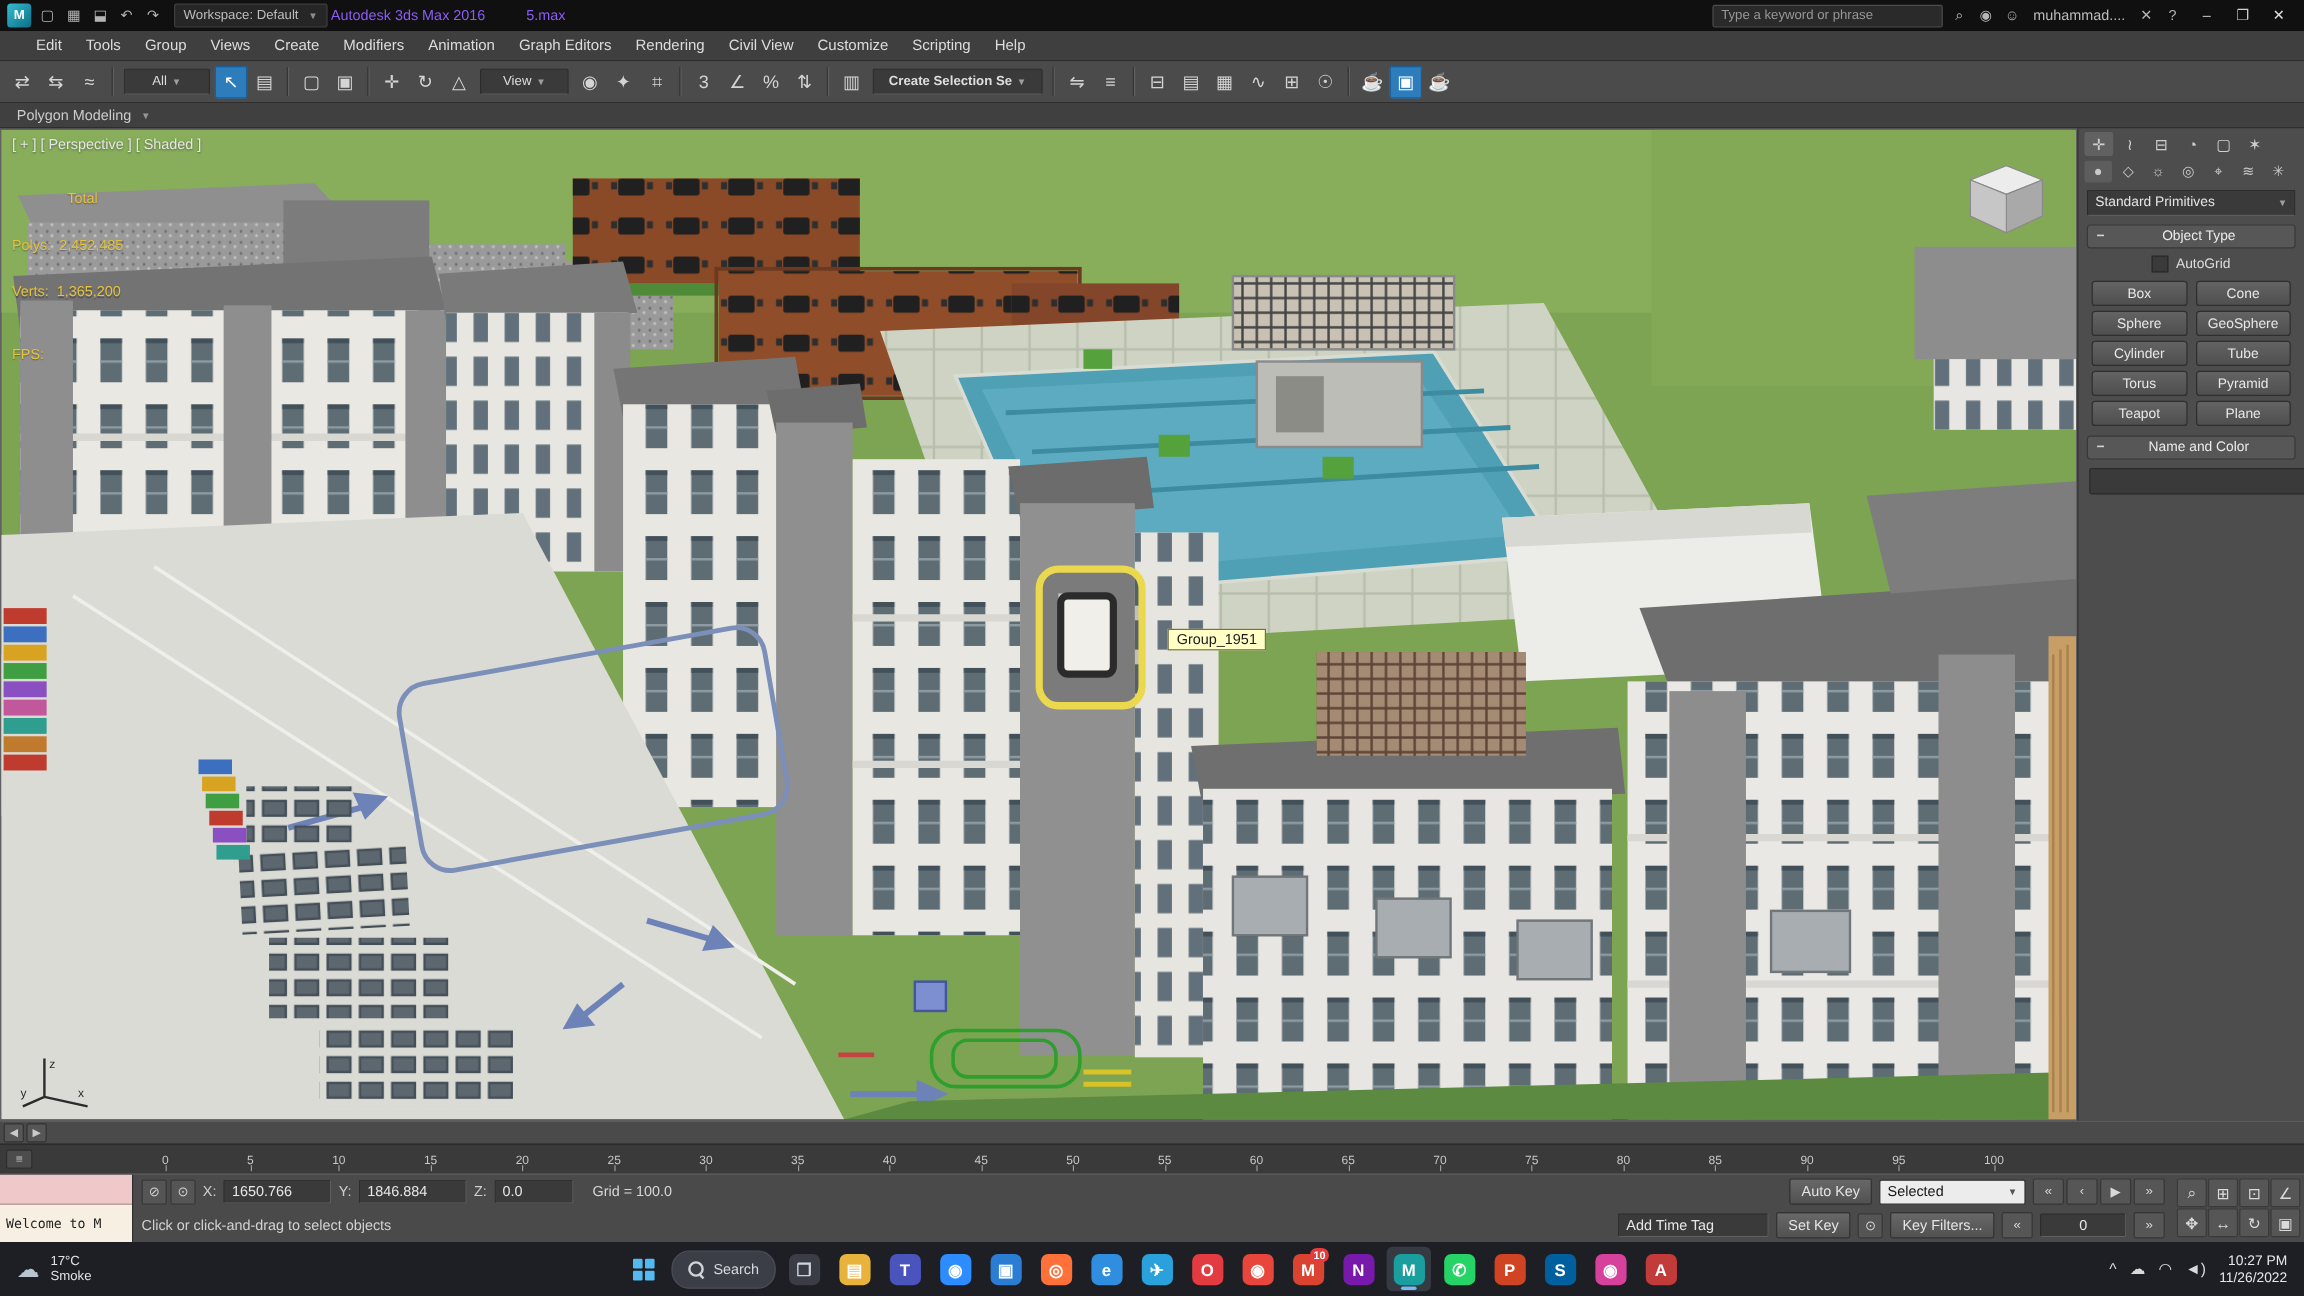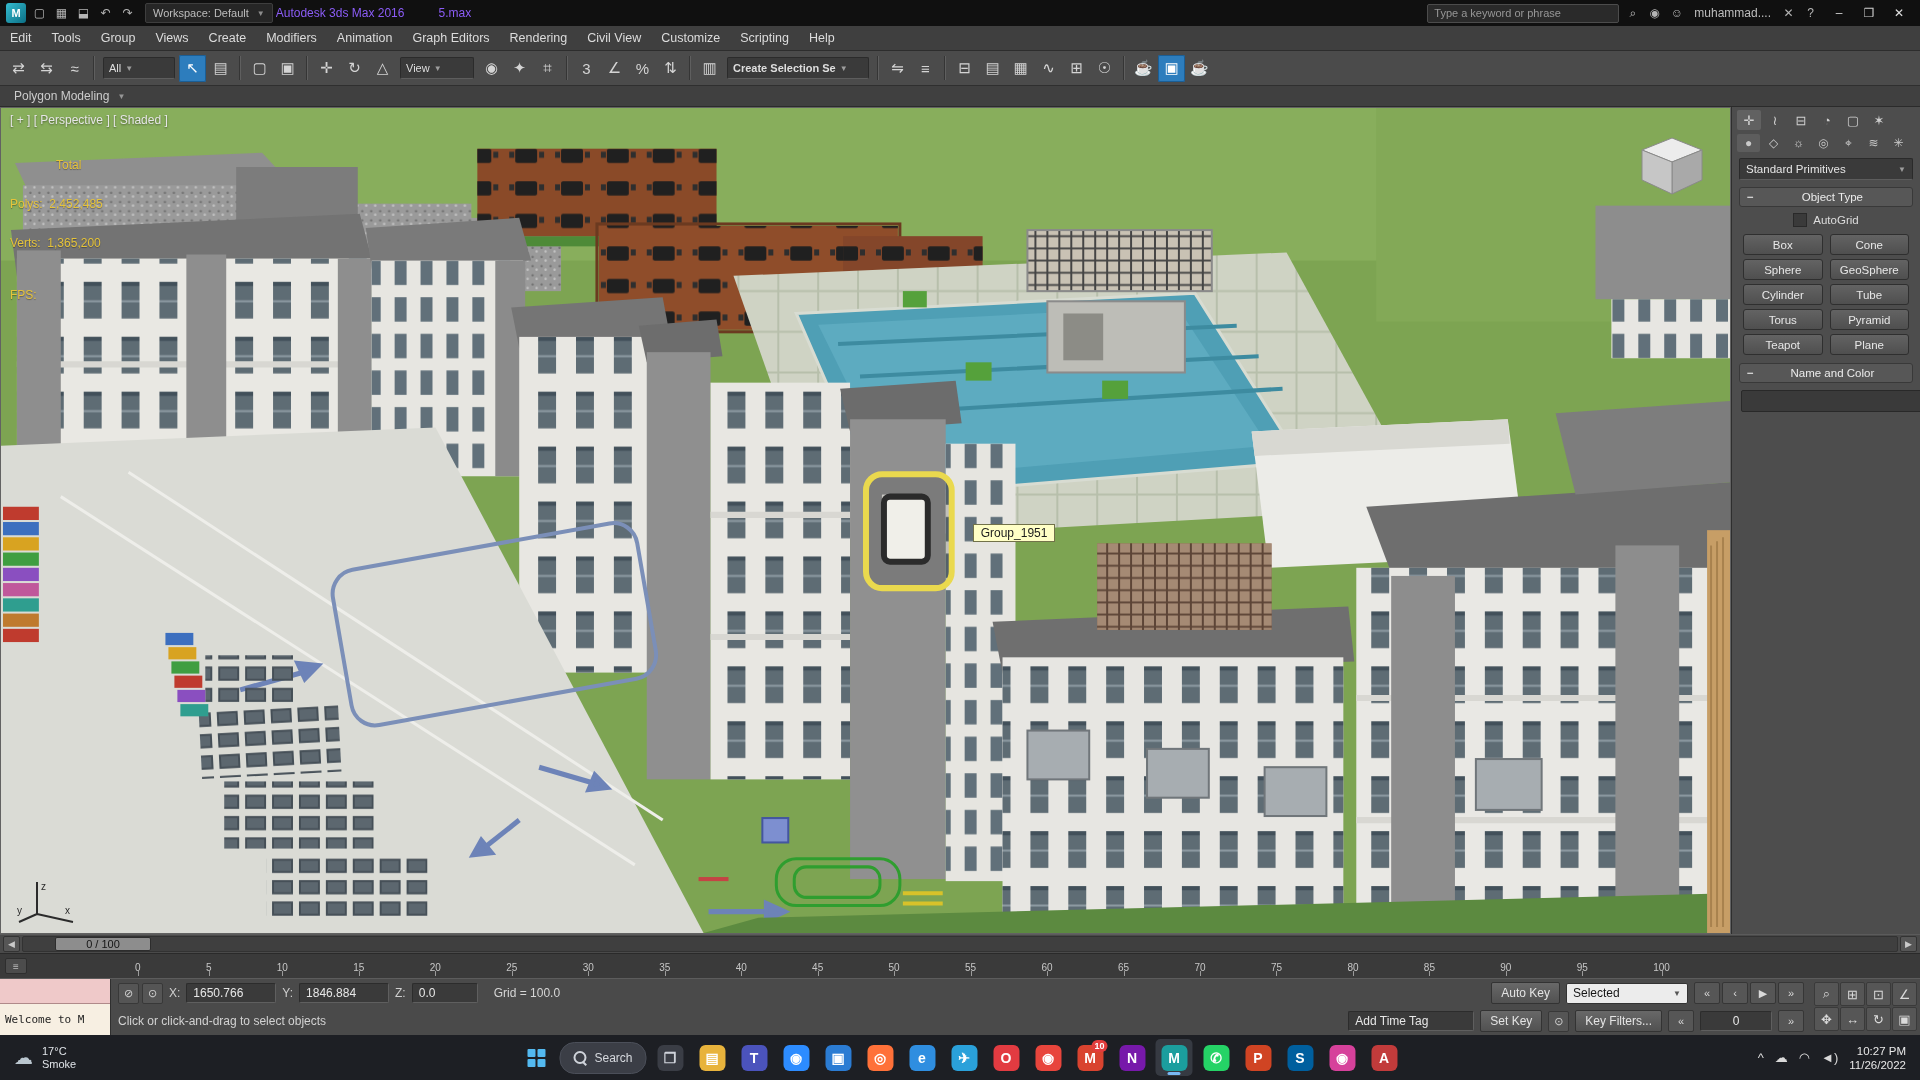--- a/index.html
+++ b/index.html
@@ -22,32 +22,32 @@
   .search-field{width:178px;height:17px;background:#2a2a2a;border:1px solid #4c4c4c;border-radius:2px;
                 color:#d0d0d0;font-size:11px;padding:0 6px;outline:none;font-family:"Liberation Sans",sans-serif}
   .search-field::placeholder{color:#979797}
   .user-label{color:#bdbdbd;margin:0 4px;white-space:nowrap}
   .win-btn{width:30px;height:21px;display:flex;align-items:center;justify-content:center;
            color:#cfcfcf;font-size:12px}
   .win-btn.close{color:#e0e0e0}
 
   
   .menubar{height:24px;background:#3f3f3f;border-bottom:1px solid #2d2d2d;display:flex;
-           align-items:center;padding-left:0;flex:0 0 auto}
+           align-items:center;padding-left:20px;flex:0 0 auto}
   .menu-item{padding:0 10px;height:100%;display:flex;align-items:center;color:#dcdcdc;font-size:12.5px}
 
   
   .toolbar{height:34px;background:#4b4b4b;border-bottom:1px solid #2f2f2f;display:flex;
            align-items:center;gap:1px;padding:0 5px;flex:0 0 auto}
   .tb-btn{width:27px;height:27px;flex:0 0 auto;display:flex;align-items:center;justify-content:center;
           color:#d4d4d4;font-size:15px;border-radius:2px}
   .tb-btn.active{background:#2d7dbd;color:#fff;box-shadow:inset 0 0 0 1px #1b5e95}
   .tb-sep{width:0;height:24px;border-left:1px solid #353535;border-right:1px solid #5f5f5f;margin:0 4px;flex:0 0 auto}
   .tb-dd{height:20px;background:#3a3a3a;border:1px solid #2b2b2b;border-bottom-color:#5d5d5d;border-radius:2px;
-         display:flex;align-items:center;justify-content:flex-start;gap:4px;padding:0 5px;
+         display:flex;align-items:center;justify-content:center;gap:4px;padding:0 5px;
          color:#dedede;font-size:11px;margin:0 3px;flex:0 0 auto;white-space:nowrap;overflow:hidden}
   .tb-dd i{font-style:normal;font-size:8px;color:#9d9d9d}
 
   
   .ribbontabs{height:23px;background:#474747;border-bottom:1px solid #303030;display:flex;
               align-items:flex-end;gap:2px;padding-left:12px;flex:0 0 auto}
   .rtab{padding:3px 13px 4px;font-size:12px;color:#c2c2c2}
   .rtab.active{background:#5b5b5b;color:#f0f0f0;border-radius:3px 3px 0 0}
   .rtab-extra{display:flex;align-items:center;gap:4px;color:#b9b9b9;font-size:11px;padding:0 8px 4px}
   .ribbonpanel{height:20px;background:#404040;border-bottom:1px solid #2b2b2b;display:flex;
@@ -539,23 +539,20 @@
       </div>
       <div class="name-row">
         <input class="name-input" style="">
 
       </div>
     </div>
   </div>
 
   <div class="trackslider">
     <div class="ts-arrow">◀</div>
-    <div class="ts-track">
-      <div class="ts-handle">0 / 100</div>
-    </div>
     <div class="ts-arrow">▶</div>
   </div>
 
   <div class="ruler">
     <div class="ruler-icon">≡</div>
     <div class="ticks" id="ticks">
         <div class="tick">0</div>
         <div class="tick">5</div>
         <div class="tick">10</div>
         <div class="tick">15</div>

